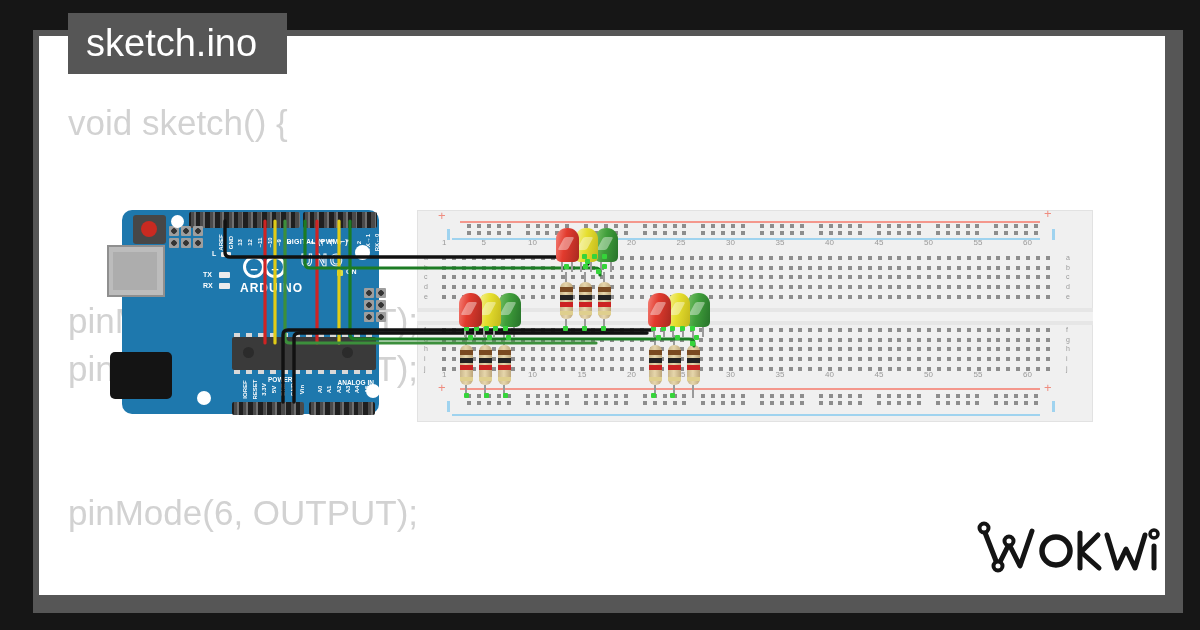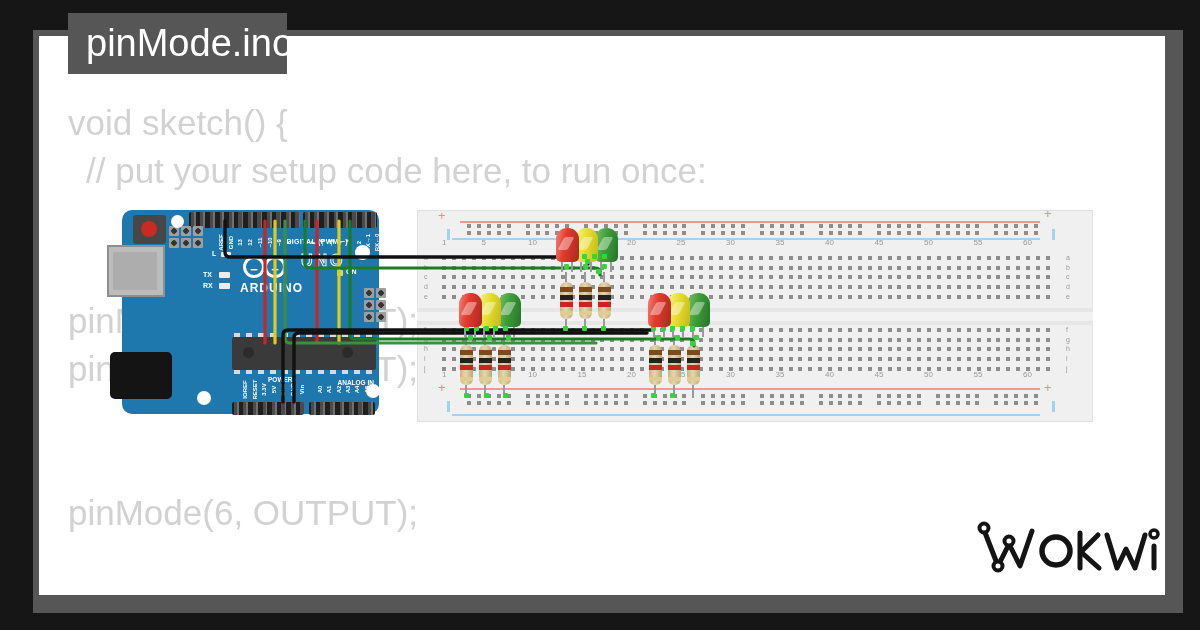--- a/index.html
+++ b/index.html
@@ -66,21 +66,20 @@
   #wokwi-logo{position:absolute;left:968px;top:514px;z-index:3;}
 </style>
 </head>
 <body>
 
 <div id="scene">
   <div class="frame"></div>
   <div class="card"></div>
   <div class="code-clip" id="code-clip">
       <div class="code-line" style="left: 29px; top: 67px;">void sketch() {</div>
-      <div class="code-line" style="left: 47px; top: 115px;">// put your setup code here, to run once:</div>
       <div class="code-line" style="left: 29px; top: 265px;">pinMode(2, OUTPUT);</div>
       <div class="code-line" style="left: 29px; top: 313px;">pinMode(3, OUTPUT);</div>
       <div class="code-line" style="left: 29px; top: 457px;">pinMode(6, OUTPUT);</div>
       <div class="code-line" style="left: 29px; top: 553px;">pinMode(8, OUTPUT);</div>
     </div>
 
   <div class="bboard" id="bboard"></div>
   <div class="bb-channel"></div>
   <div class="bb-channel-in"></div>
 
@@ -156,21 +155,21 @@
       <circle cx="30" cy="52" r="4.5" stroke-width="4" fill="#ffffff"></circle>
       <circle cx="88" cy="37" r="14" stroke-width="5.5"></circle>
       <path d="M112 19 V54" stroke-width="5"></path>
       <path d="M130 21 L113 38 L131 54" stroke-width="5"></path>
       <path d="M139 21 L149 54 L158 35 L167 54 L177 21" stroke-width="5"></path>
       <path d="M186 32 V54" stroke-width="5"></path>
       <circle cx="186" cy="20" r="4" stroke-width="3.5" fill="#ffffff"></circle>
     </g>
   </svg>
 
-  <div class="tab">pinMode.ino</div>
+  <div class="tab">sketch.ino</div>
 <div class="bb-dot" style="left: 442px; top: 256px;"></div>
     <div class="bb-dot" style="left: 451.9px; top: 256px;"></div>
     <div class="bb-dot" style="left: 461.8px; top: 256px;"></div>
     <div class="bb-dot" style="left: 471.7px; top: 256px;"></div>
     <div class="bb-dot" style="left: 481.6px; top: 256px;"></div>
     <div class="bb-dot" style="left: 491.5px; top: 256px;"></div>
     <div class="bb-dot" style="left: 501.4px; top: 256px;"></div>
     <div class="bb-dot" style="left: 511.3px; top: 256px;"></div>
     <div class="bb-dot" style="left: 521.2px; top: 256px;"></div>
     <div class="bb-dot" style="left: 531.1px; top: 256px;"></div>

